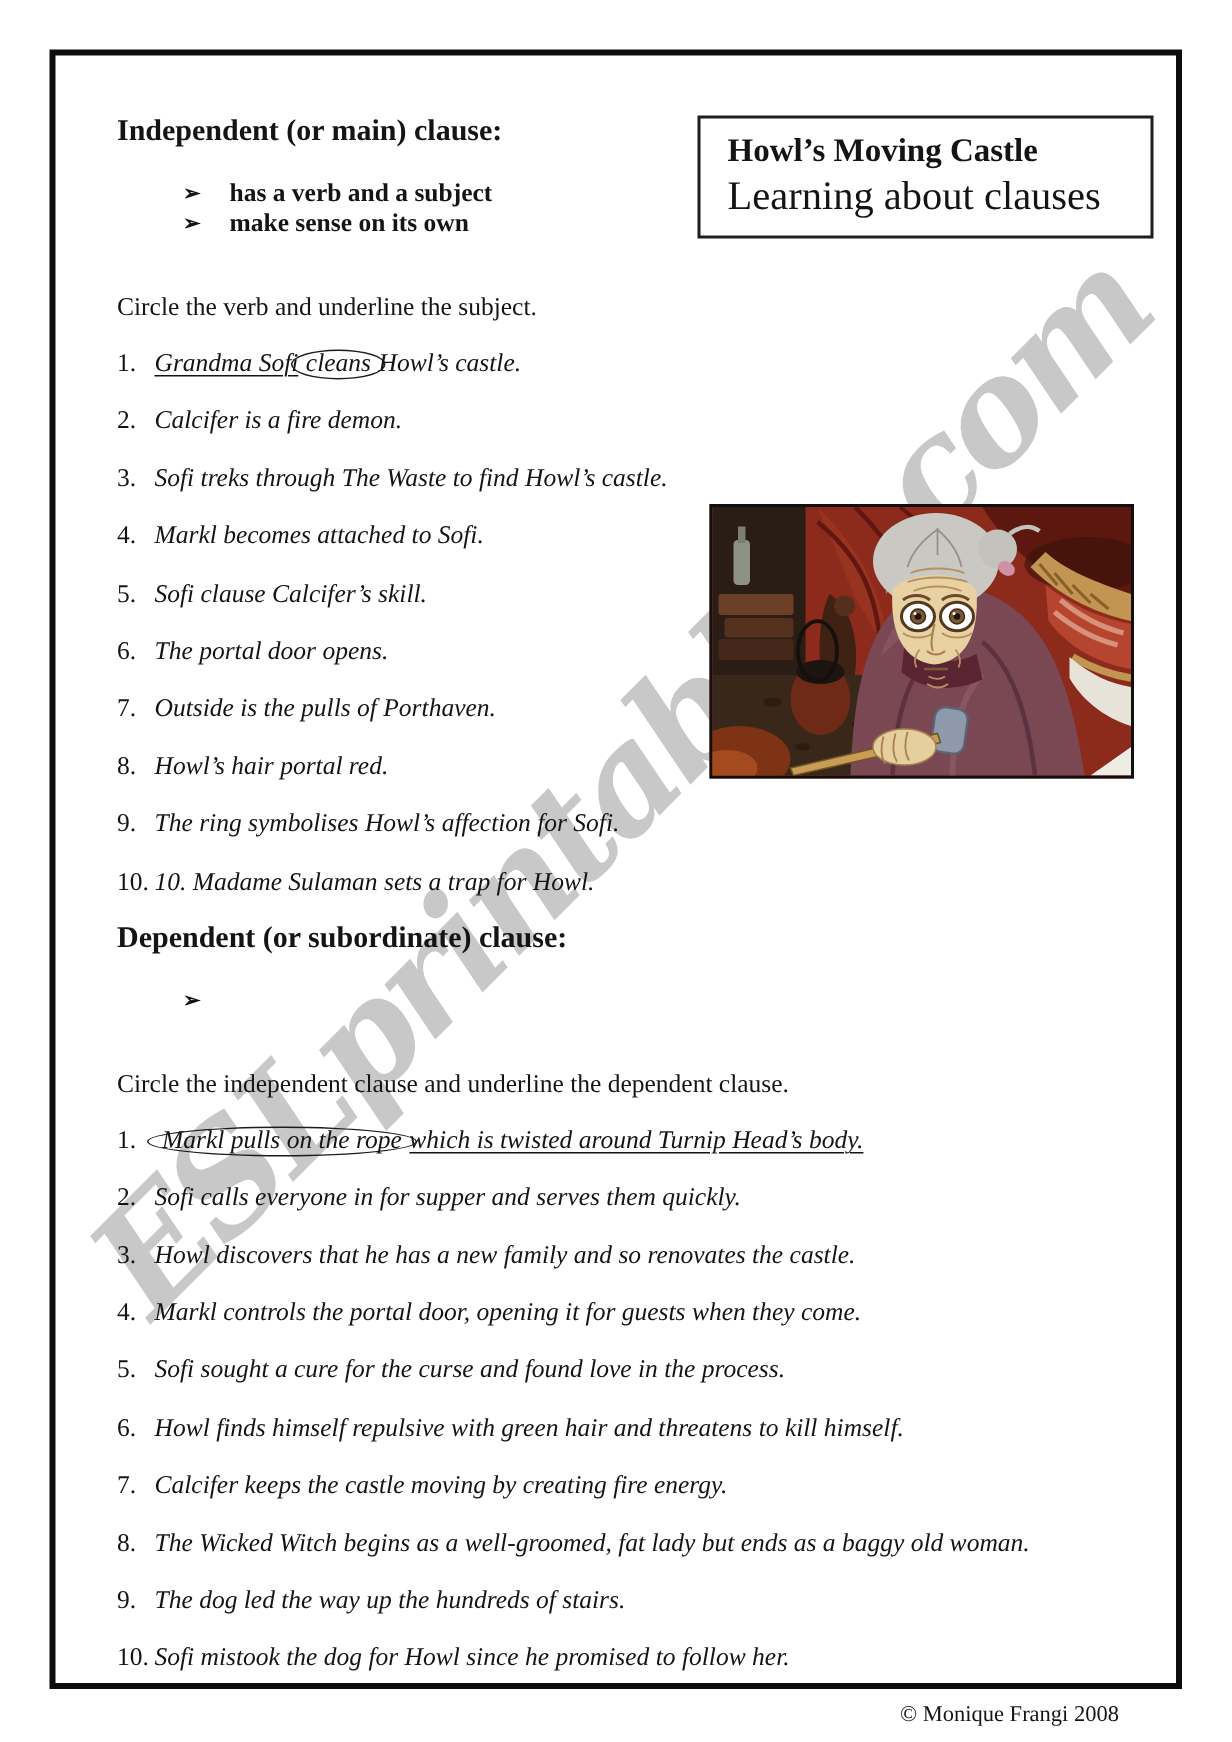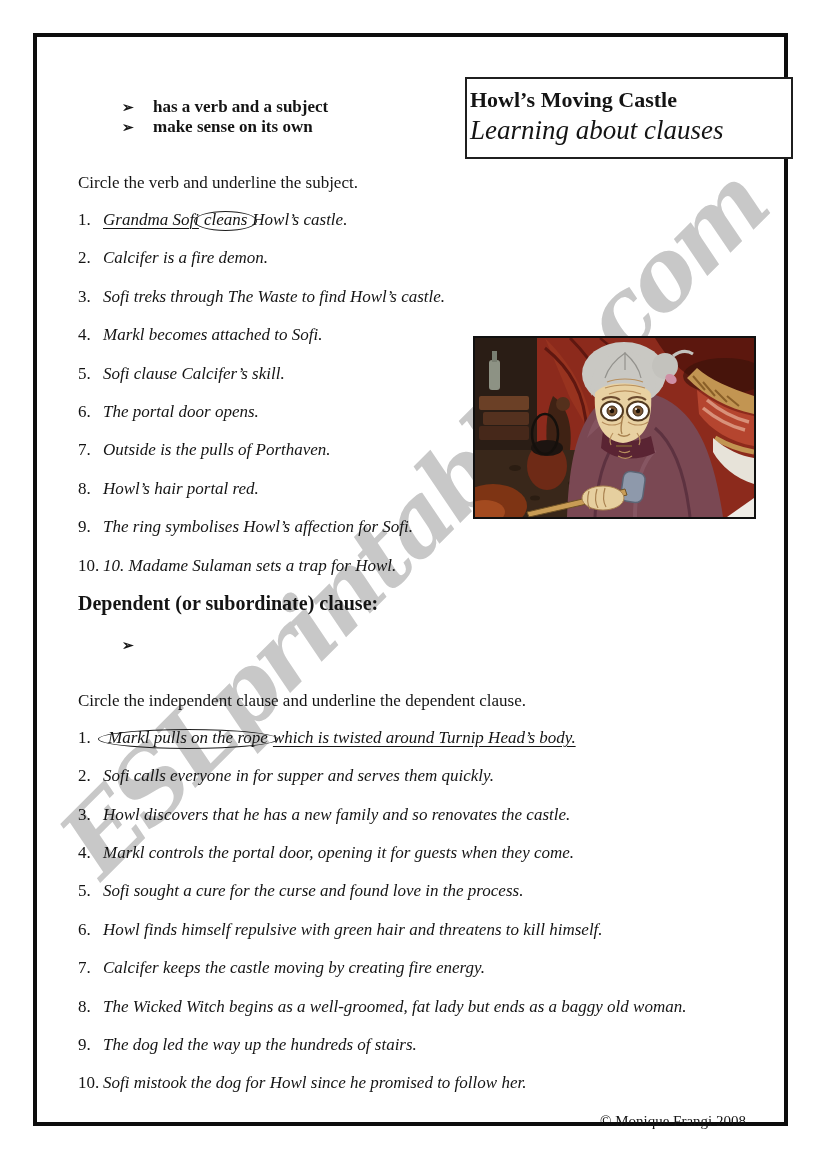--- a/index.html
+++ b/index.html
@@ -13,26 +13,26 @@
     font-family:"DejaVu Serif", serif;
     font-style:italic; font-weight:bold; font-size:96px;
     letter-spacing:-4px; color:#c8c8c8; white-space:nowrap;
     transform:rotate(-45deg); transform-origin:0 60%;
   }
   .page-border {
     position:absolute; left:33px; top:33px; width:747px; height:1085px;
     border:4px solid #0d0d0d; z-index:1;
   }
   .title-box {
-    position:absolute; left:465px; top:77px; width:328px; height:82px;
+    position:absolute; left:465px; top:77px; width:304px; height:82px;
     border:2px solid #1f1f1f; background:#ffffff; z-index:3;
-    padding:6px 0 0 3px; box-sizing:border-box;
+    padding:6px 0 0 18px; box-sizing:border-box;
   }
   .tb-title { font-size:22px; font-weight:bold; line-height:29px; }
-  .tb-sub   { font-size:27px; font-style:italic; line-height:33px; }
+  .tb-sub   { font-size:27px; line-height:33px; }
 
   .content { position:absolute; left:78px; top:76px; width:668px; z-index:2; }
   .heading { font-size:20px; font-weight:bold; line-height:22px; }
   .h2 { margin-top:-3px; }
   .bullets { margin:21px 0 0 44px; }
   .bullet-row { display:flex; font-weight:bold; font-size:17px; line-height:19px; }
   .arrow { flex:none; width:31px; font-size:14px; padding-top:1px; }
   .instruction { margin-top:37px; font-size:17px; line-height:18px; }
   .list { margin-top:19px; }
   .item { display:flex; font-size:17px; line-height:17px; margin-bottom:21.4px; }
@@ -58,20 +58,21 @@
 
   <div class="watermark">ESLprintables.com</div>
   <div class="page-border"></div>
 
   <div class="title-box">
     <div class="tb-title">Howl’s Moving Castle</div>
     <div class="tb-sub">Learning about clauses</div>
   </div>
 
   <div class="content">
+    <div class="heading h1">Independent (or main) clause:</div>
     <div class="bullets">
         <div class="bullet-row">
           <span class="arrow">➢</span>
           <span>has a verb and a subject</span>
         </div>
         <div class="bullet-row">
           <span class="arrow">➢</span>
           <span>make sense on its own</span>
         </div>
       </div>

